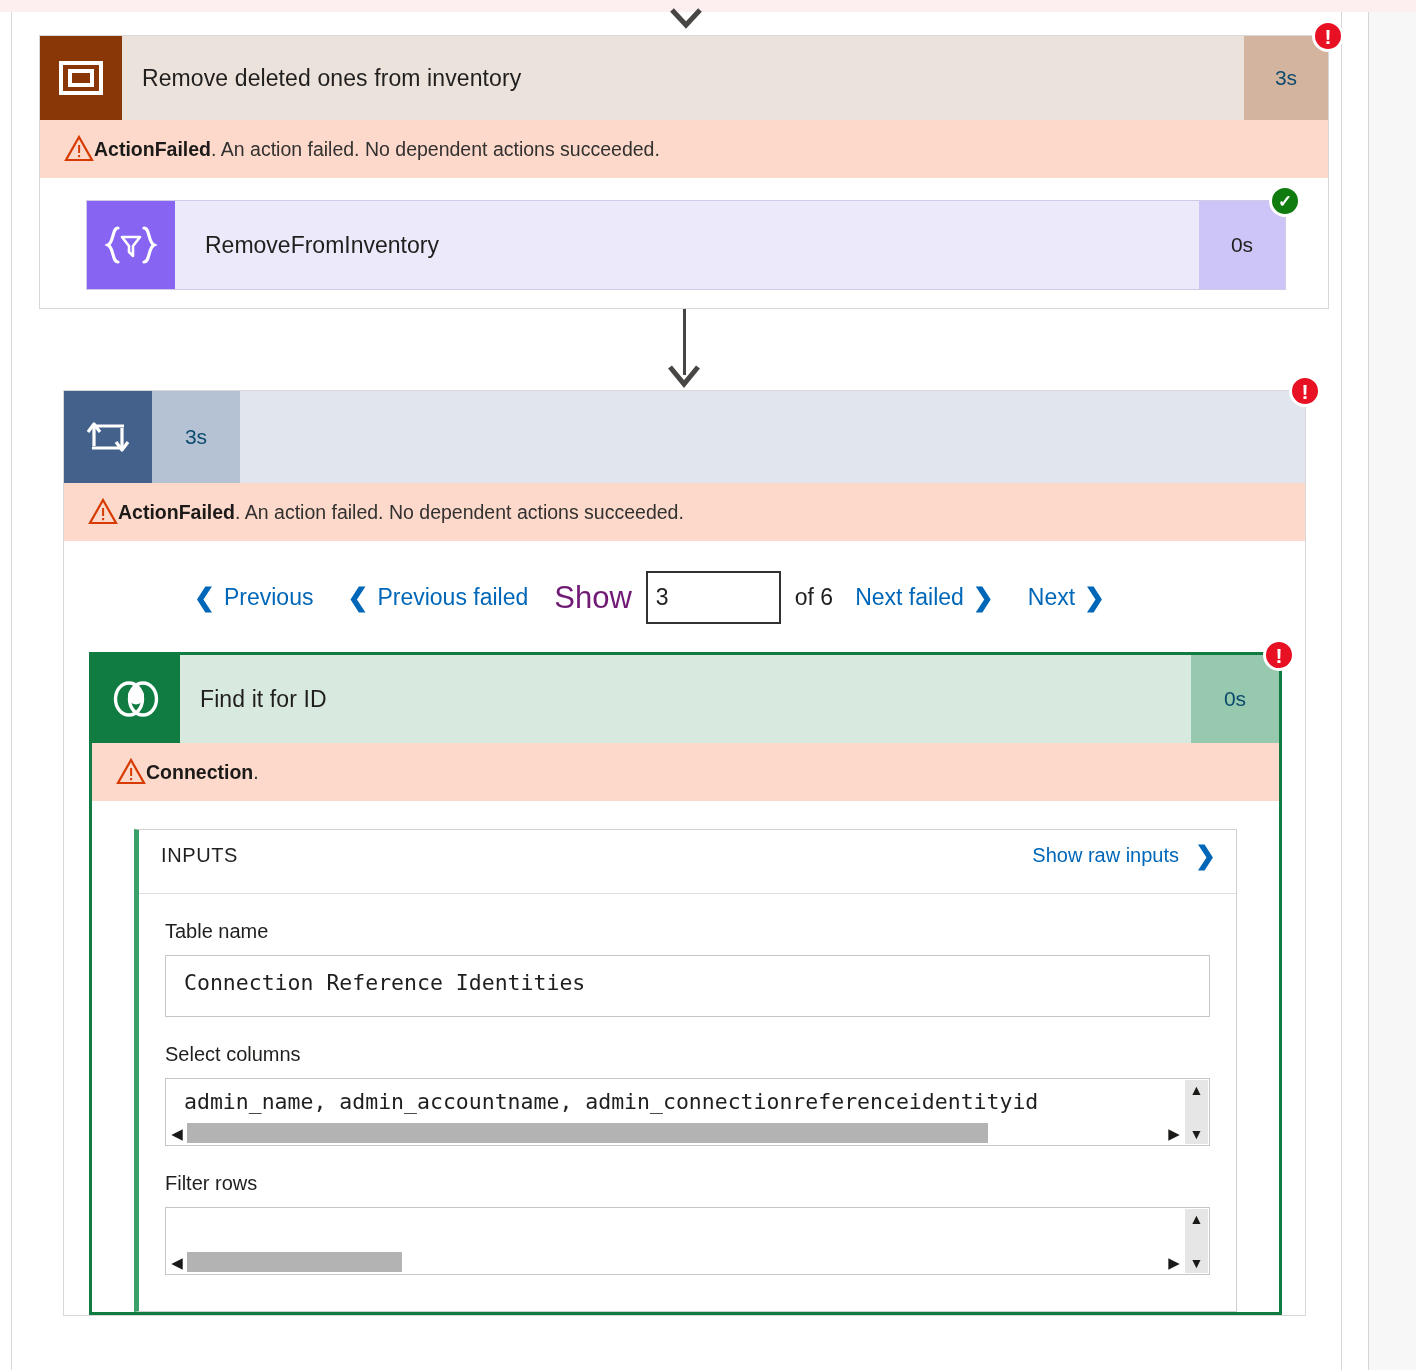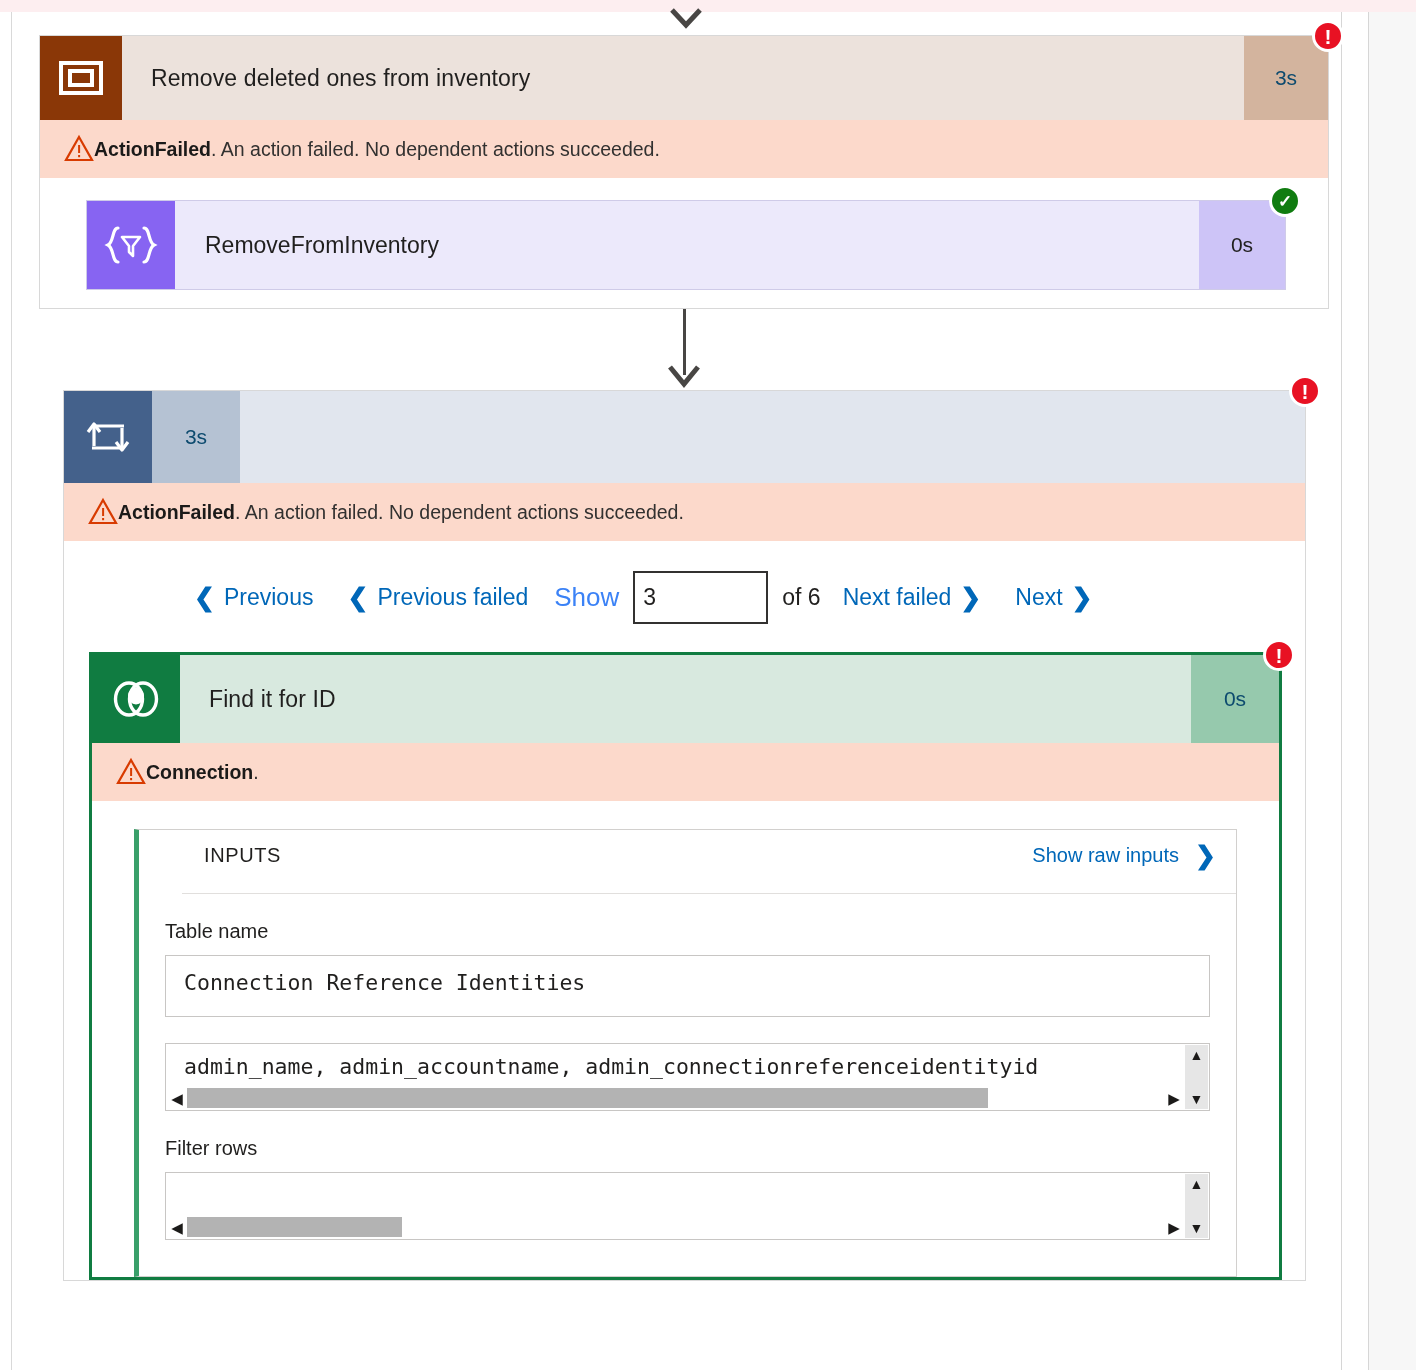--- a/index.html
+++ b/index.html
@@ -22,21 +22,21 @@
   .rail-bg{position:absolute;left:1369px;top:0;width:47px;height:1358px;background:#f7f7f7;}
   .rail.l0{left:11px;background:#d9d9d9;}
   .conn-line{position:absolute;background:#484644;width:3px;}
   .conn-head{position:absolute;width:26px;height:16px;}
   .conn-head svg{display:block;}
 
   
   .card{position:absolute;box-sizing:border-box;}
   .card-head{display:flex;align-items:stretch;height:84px;box-sizing:border-box;}
   .card-icon{width:82px;min-width:82px;display:flex;align-items:center;justify-content:center;}
-  .card-title{flex:1;display:flex;align-items:center;padding-left:29px;font-size:23px;color:#201f1e;letter-spacing:.1px;}
+  .card-title{flex:1;display:flex;align-items:center;padding-left:20px;font-size:23px;color:#201f1e;letter-spacing:.1px;}
   .card-dur{width:84px;min-width:84px;display:flex;align-items:center;justify-content:center;font-size:21px;color:#0c4a6e;}
 
   .status-dot{position:absolute;width:32px;height:32px;border-radius:50%;display:flex;align-items:center;justify-content:center;
               border:3px solid #ffffff;box-sizing:border-box;}
   .status-dot.fail{background:#e81123;}
   .status-dot.ok{background:#107c10;}
   .status-dot .gl{color:#fff;font-size:21px;font-weight:bold;line-height:1;font-family:"Liberation Sans",sans-serif;}
   .status-dot.ok .gl{font-size:17px;}
 
   .err-strip{display:flex;align-items:center;gap:0;background:#fcd9cb;padding:14px 0 14px 24px;box-sizing:border-box;}
@@ -58,37 +58,37 @@
 
   
   #foreach-card{left:63px;top:378px;width:1243px;border:1px solid #d8d8d8;background:#fff;}
   #foreach-card .card-head{background:#e1e6ee;height:92px;}
   #foreach-card .card-icon{background:#44618b;width:88px;min-width:88px;}
   #foreach-card .card-dur{background:#b5c2d3;width:88px;min-width:88px;}
 
   
   .pager{display:flex;align-items:center;padding:30px 0 28px 130px;gap:0;background:#fff;}
   .pager a{color:#0067b8;font-size:23px;text-decoration:none;display:inline-flex;align-items:center;gap:9px;cursor:pointer;}
-  .pager .lbl{font-size:26px;color:#3b82f6;margin:0 14px 0 26px;}
+  .pager .lbl{font-size:31px;color:#701a75;margin:0 14px 0 26px;}
   .pager .of{font-size:23px;color:#201f1e;margin:0 22px 0 14px;}
   .pager-input{width:135px;height:53px;border:2px solid #323130;box-sizing:border-box;font-size:23px;
       font-family:"Liberation Sans",sans-serif;padding:0 8px;color:#201f1e;background:#fff;outline:none;}
   .chev{font-size:25px;font-weight:bold;line-height:1;}
   .gap-l{margin-left:34px;}
 
   
   #dv-card{left:88px;top:645px;width:1193px;border:3px solid #107c41;box-sizing:border-box;background:#fff;}
   #dv-card .card-head{background:#d8e9df;height:88px;}
   #dv-card .card-icon{background:#107c41;width:88px;min-width:88px;}
   #dv-card .card-dur{background:#96c9ad;width:88px;min-width:88px;}
 
   .dv-body{padding:28px 42px 0 42px;background:#fff;}
   .io-box{border:1px solid #d2d0ce;border-left:5px solid #3aa06a;box-sizing:border-box;}
   .io-head{display:flex;align-items:center;justify-content:space-between;height:64px;padding:0 20px 12px 22px;
-           border-bottom:1px solid #e1dfdd;box-sizing:border-box;margin-left:43px;}
+           border-bottom:1px solid #e1dfdd;box-sizing:border-box;}
   .io-head .ttl{font-size:20px;letter-spacing:.6px;color:#201f1e;}
   .io-head .raw{display:flex;align-items:center;gap:16px;color:#0067b8;font-size:20px;cursor:pointer;}
   .io-inner{padding:26px 26px 10px 26px;}
   .fld{margin-bottom:26px;}
   .fld-label{font-size:20px;color:#201f1e;margin-bottom:12px;}
   .fld-box{border:1px solid #c8c6c4;box-sizing:border-box;background:#fff;position:relative;}
   .fld-val{font-family:"DejaVu Sans Mono", monospace;font-size:21.5px;color:#201f1e;padding:14px 18px;white-space:nowrap;overflow:hidden;}
   .fld-box.tall{height:62px;}
   .fld-box.scroll{height:68px;padding-right:24px;}
   .fld-box.scroll .fld-val{padding:10px 18px 0 18px;}
@@ -265,20 +265,21 @@
           <div class="io-inner">
 
             <div class="fld">
               <div class="fld-label">Table name</div>
               <div class="fld-box tall">
                 <div class="fld-val">Connection Reference Identities</div>
               </div>
             </div>
 
             <div class="fld">
+              <div class="fld-label">Select columns</div>
               <div class="fld-box scroll">
                 <div class="fld-val">admin_name, admin_accountname, admin_connectionreferenceidentityid</div>
                 <div class="hscroll">
                   <span class="ar">◀</span>
                   <span class="track">
                     <span class="thumb" style="width:82%"></span>
                   </span>
                   <span class="ar">▶</span>
                 </div>
                 <div class="vscroll">

